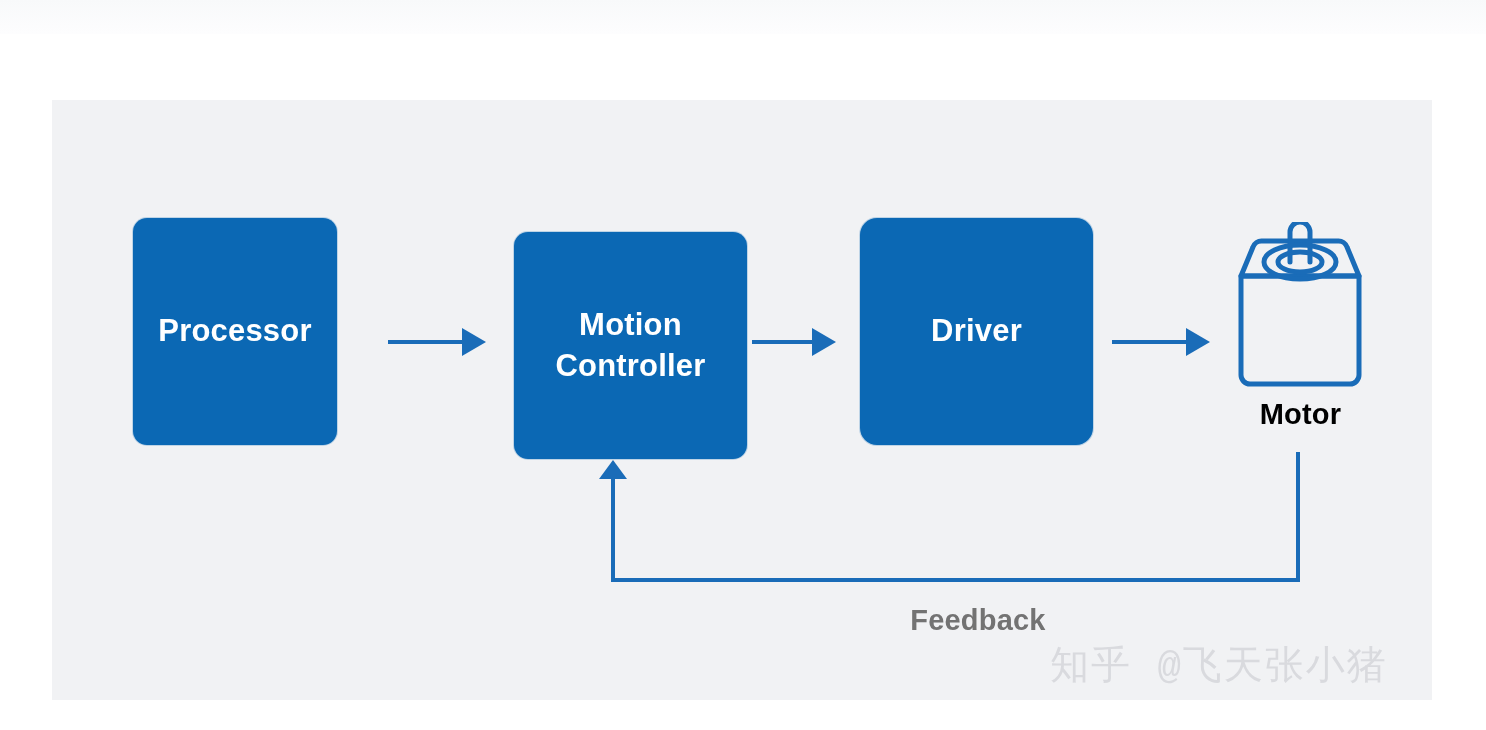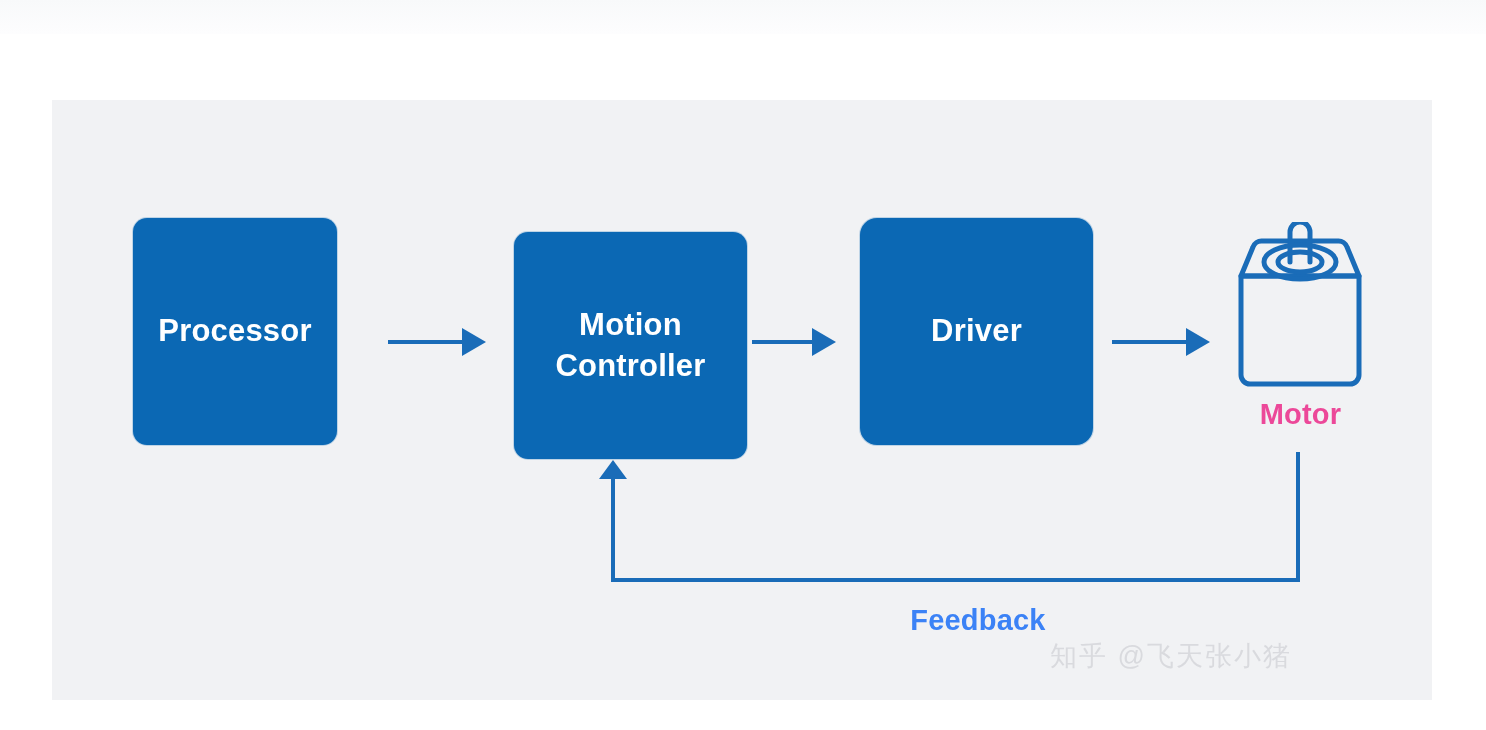--- a/index.html
+++ b/index.html
@@ -65,47 +65,47 @@
   #motor-icon {
     position: absolute;
     left: 0; top: 0;
     width: 145px; height: 172px;
   }
   #motor-label {
     position: absolute;
     left: 0; top: 176px;
     width: 145px;
     text-align: center;
-    color: #ec4899;
+    color: #000000;
     font-weight: bold;
     font-size: 29px;
     letter-spacing: 0.2px;
   }
 
   
   #feedback-label {
     position: absolute;
     left: 828px; top: 604px;
     width: 300px;
     text-align: center;
-    color: #3b82f6;
+    color: #737373;
     font-weight: bold;
     font-size: 29px;
     letter-spacing: 0.2px;
   }
 
   
   #watermark {
     position: absolute;
     left: 1050px; top: 638px;
     color: #d9dade;
-    font-size: 27px;
+    font-size: 39px;
     letter-spacing: 2px;
     white-space: nowrap;
-    font-family: Liberation Sans, sans-serif;
+    font-family: Liberation Mono, monospace;
   }
 </style>
 </head>
 <body>
 
 <div id="root">
 
   <div class="top-band"></div>
 
   <div class="panel"></div>

